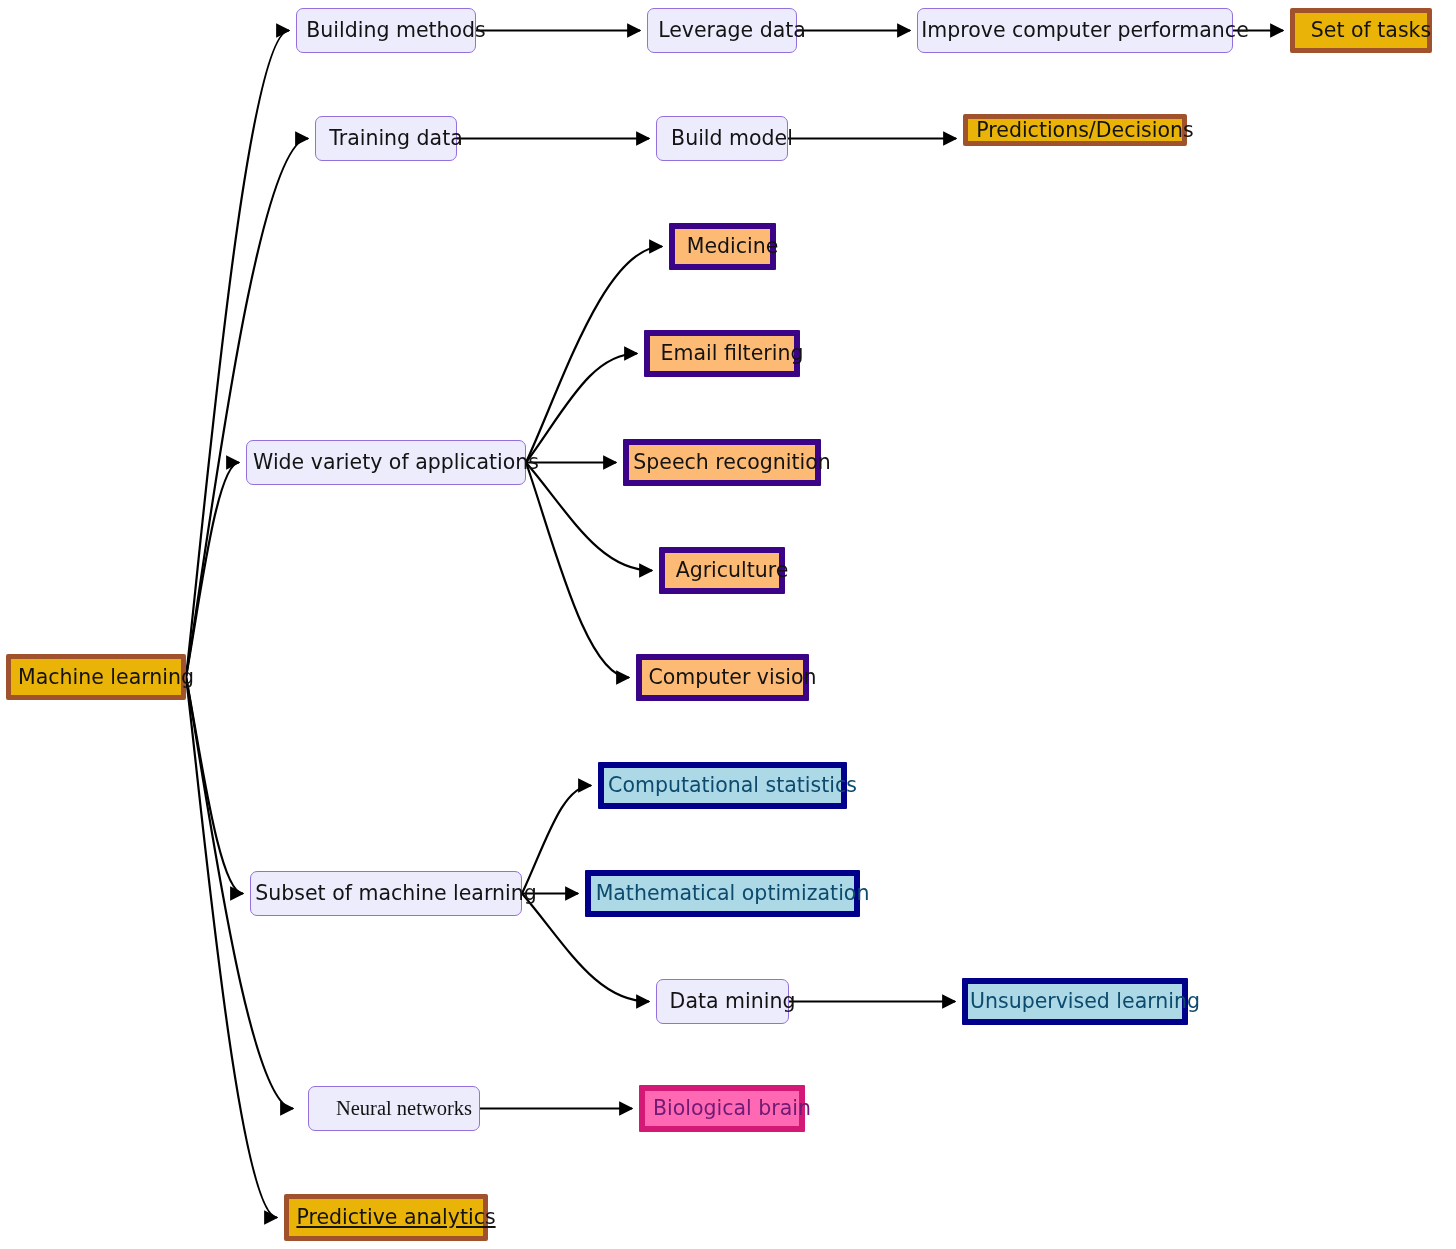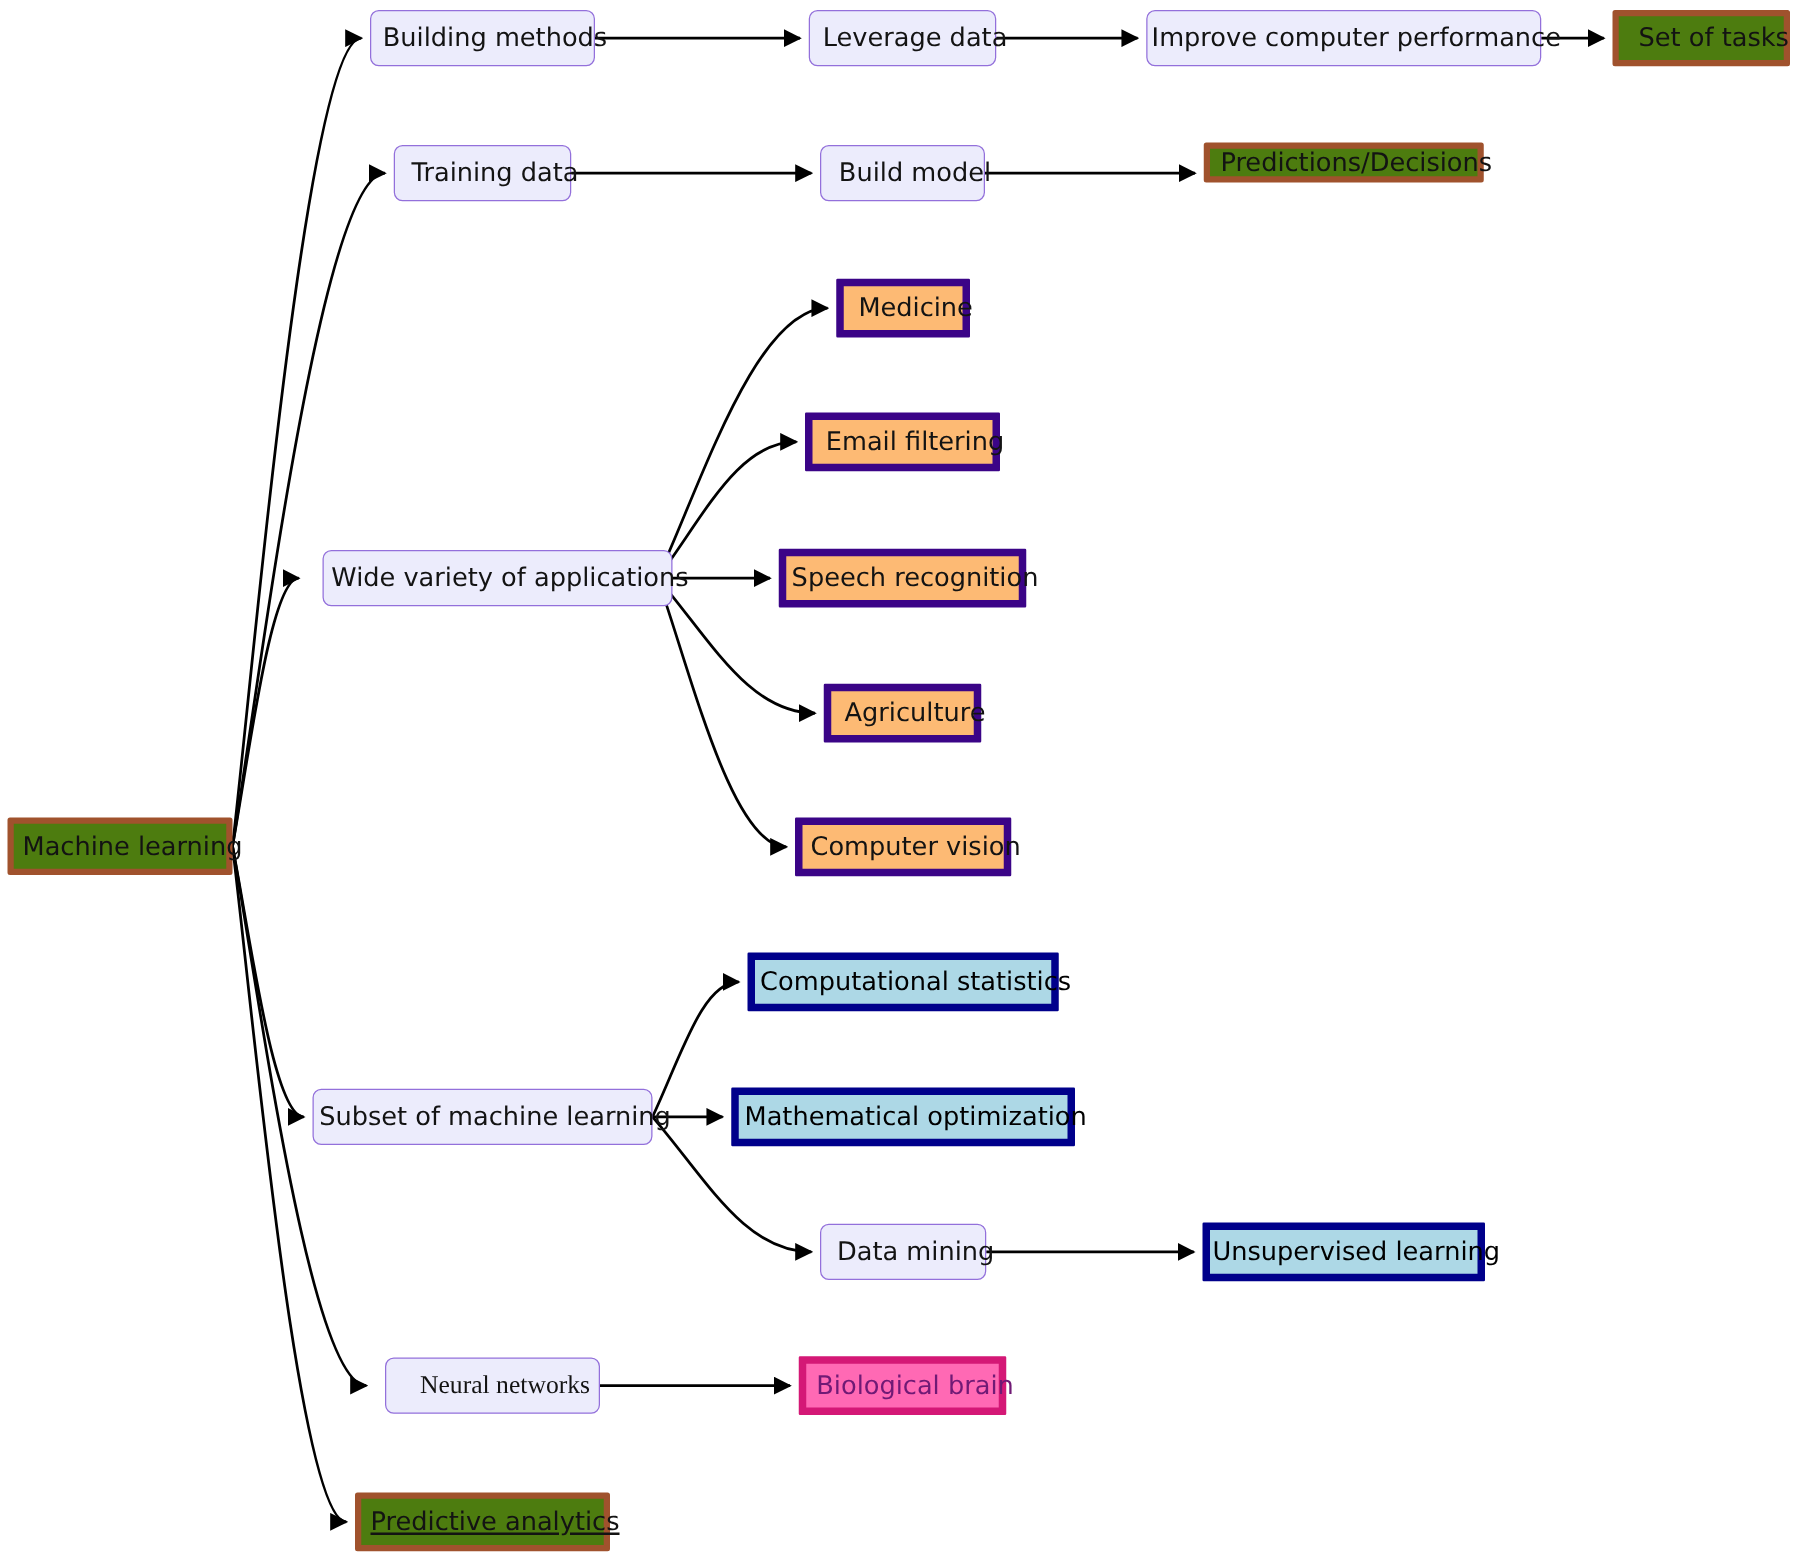--- a/index.html
+++ b/index.html
@@ -44,40 +44,40 @@
   
   .style-default {
     background: #ececfc;
     border: 1.4px solid #9370db;
     border-radius: 7px;
     color: #131313;
     font-size: 20.5px;
   }
   
   .style-tan {
-    background: #4d7c0f;
+    background: #eab308;
     border: 5px solid #a0522d;
     border-radius: 2px;
     color: #131313;
     font-size: 20.5px;
   }
   
   .style-green {
     background: #fdba74;
     border: 6px solid #3b0487;
     border-radius: 1px;
     color: #131313;
     font-size: 20.5px;
   }
   
   .style-blue {
     background: #add8e6;
     border: 6px solid #00008b;
     border-radius: 1px;
-    color: #000000;
+    color: #0c4a6e;
     font-size: 20.5px;
   }
   
   .style-pink {
     background: #ff69b4;
     border: 6px solid #d41876;
     border-radius: 1px;
     color: #701a75;
     font-size: 20.5px;
   }
@@ -134,21 +134,21 @@
       </div>
       <div class="node style-default" style="left: 315px; top: 116px; width: 142px; height: 45px;">
         <span class="node-label">Training data</span>
       </div>
       <div class="node style-default" style="left: 656px; top: 116px; width: 132px; height: 45px;">
         <span class="node-label">Build model</span>
       </div>
       <div class="node style-tan" style="left: 963px; top: 114px; width: 224px; height: 32px;">
         <span class="node-label">Predictions/Decisions</span>
       </div>
-      <div class="node style-default" style="left: 246px; top: 440px; width: 280px; height: 45px; margin-left: 12px;">
+      <div class="node style-default" style="left: 246px; top: 440px; width: 280px; height: 45px;">
         <span class="node-label">Wide variety of applications</span>
       </div>
       <div class="node style-green" style="left: 669px; top: 223px; width: 107px; height: 47px;">
         <span class="node-label">Medicine</span>
       </div>
       <div class="node style-green" style="left: 644px; top: 330px; width: 156px; height: 47px;">
         <span class="node-label">Email filtering</span>
       </div>
       <div class="node style-green" style="left: 623px; top: 439px; width: 198px; height: 47px;">
         <span class="node-label">Speech recognition</span>

